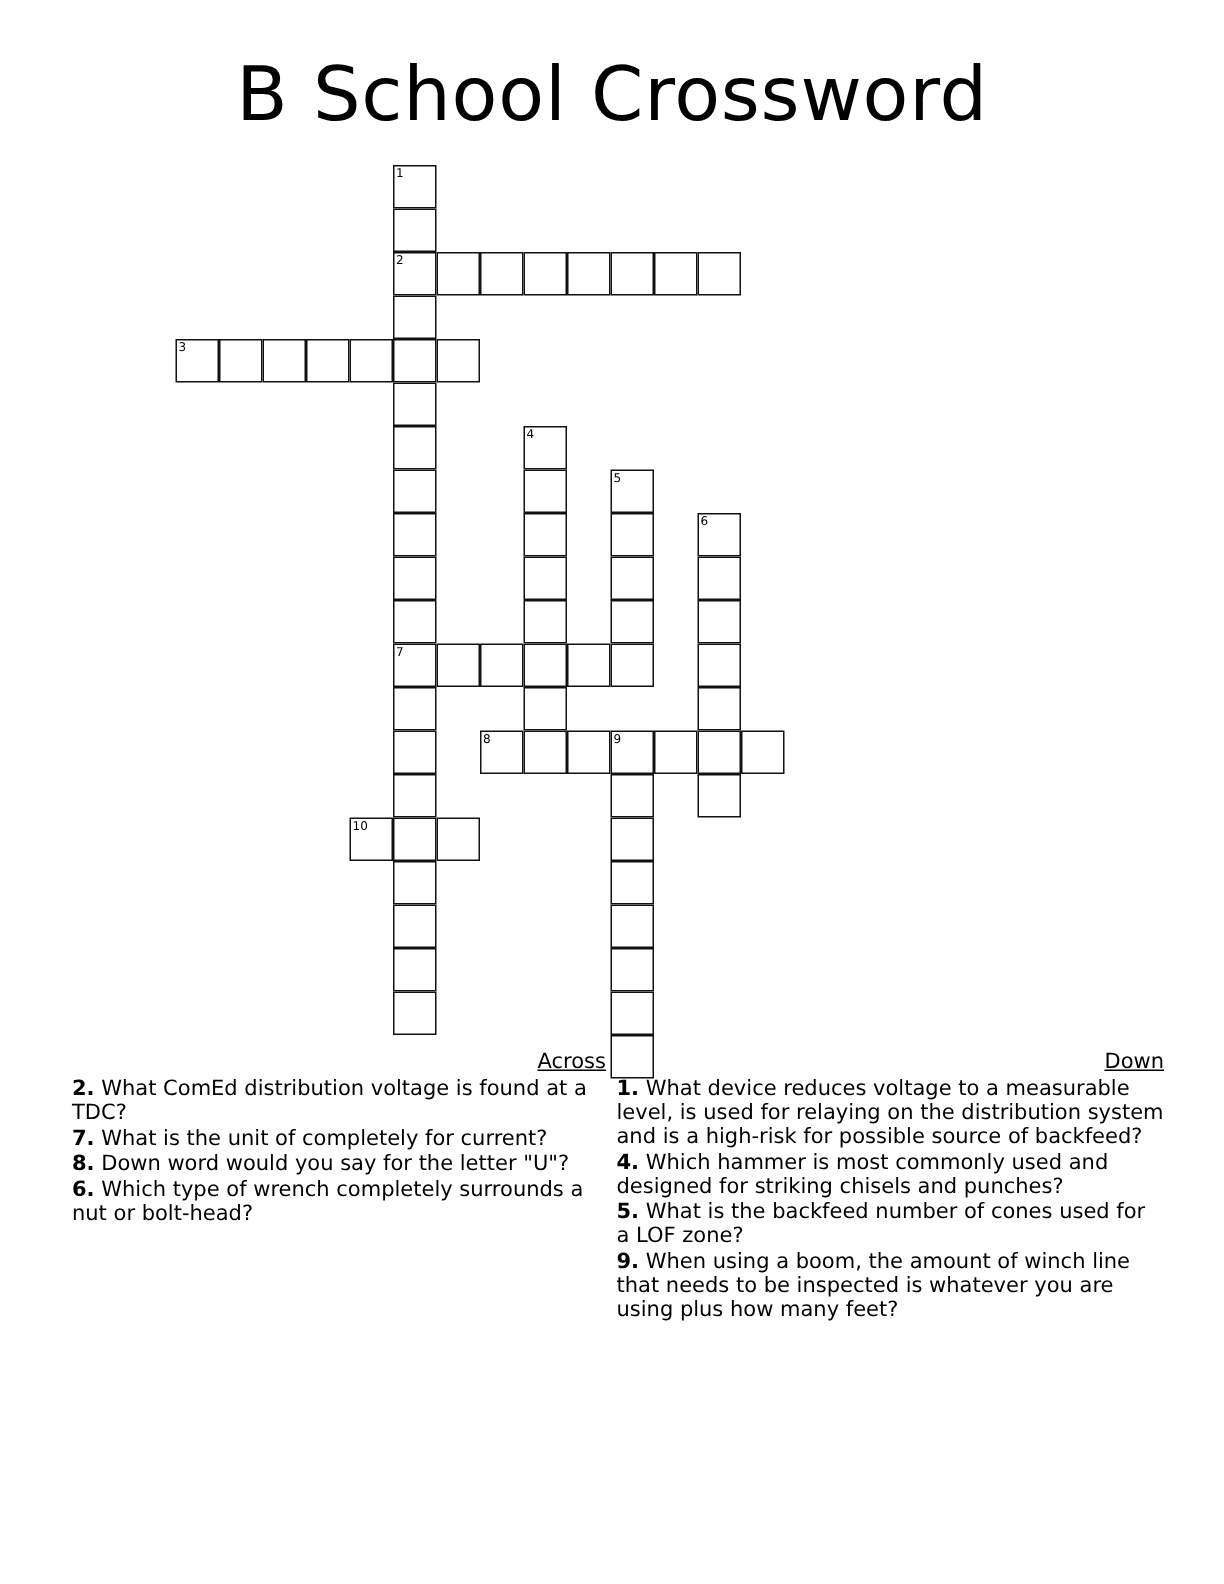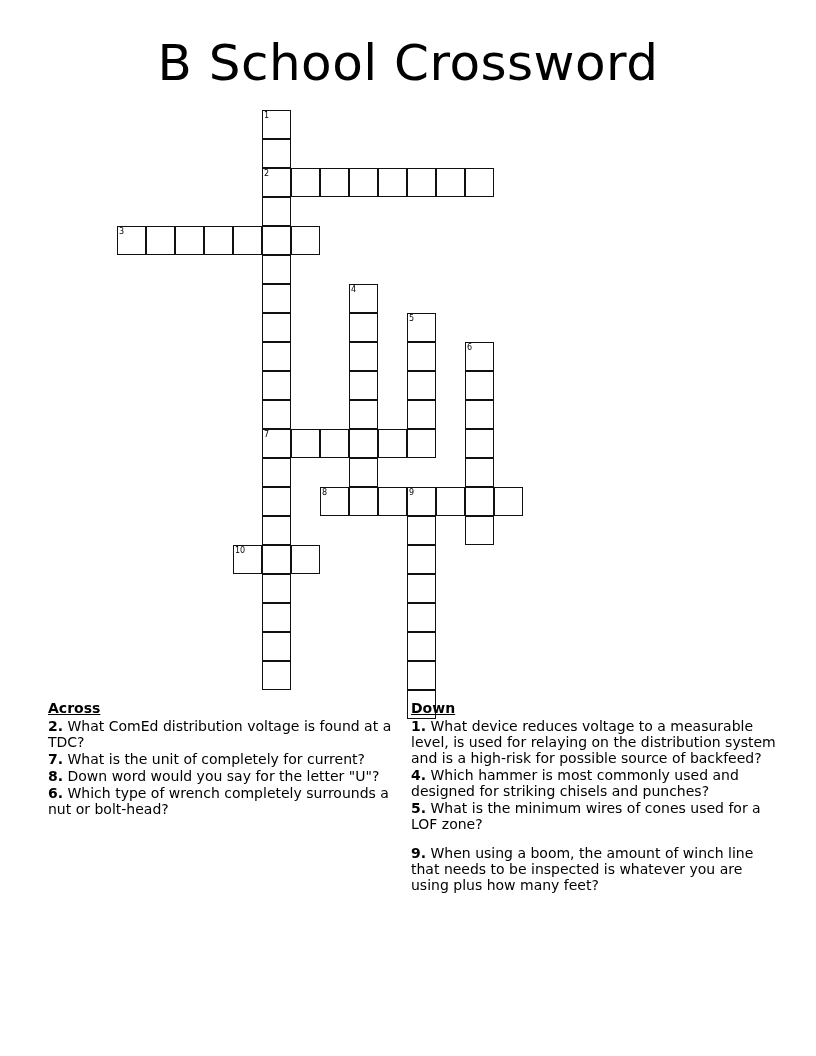--- a/index.html
+++ b/index.html
@@ -63,31 +63,32 @@
       width: 356px;
     }
     .clues.down {
       left: 411px;
       width: 365px;
     }
     .clues h3 {
       margin: 0 0 1px 0;
       font-size: 14px;
       line-height: 17px;
-      font-weight: bold;
+      font-weight: normal;
       text-decoration: underline;
+      text-align: right;
     }
     .clue {
       margin: 0 0 1px 0;
     }
     .clue .n {
       font-weight: bold;
     }
     .down .clue.gap {
-      margin-top: 13px;
+      margin-top: 1px;
     }
   </style>
 </head>
 <body>
 
 <div class="title">B School Crossword</div>
 
 <div class="grid" id="grid">
     <div class="cell" style="left: 262px; top: 110px;">
       <span class="num">1</span>
@@ -199,18 +200,18 @@
 
 <div class="clues down">
   <h3>Down</h3>
   <div class="clue">
     <span class="n">1.</span><span> What device reduces voltage to a measurable level, is used for relaying on the distribution system and is a high-risk for possible source of backfeed?</span>
   </div>
   <div class="clue">
     <span class="n">4.</span><span> Which hammer is most commonly used and designed for striking chisels and punches?</span>
   </div>
   <div class="clue">
-    <span class="n">5.</span><span> What is the minimum wires of cones used for a LOF zone?</span>
+    <span class="n">5.</span><span> What is the backfeed number of cones used for a LOF zone?</span>
   </div>
   <div class="clue gap">
     <span class="n">9.</span><span> When using a boom, the amount of winch line that needs to be inspected is whatever you are using plus how many feet?</span>
   </div>
 </div>
 
 </body></html>

